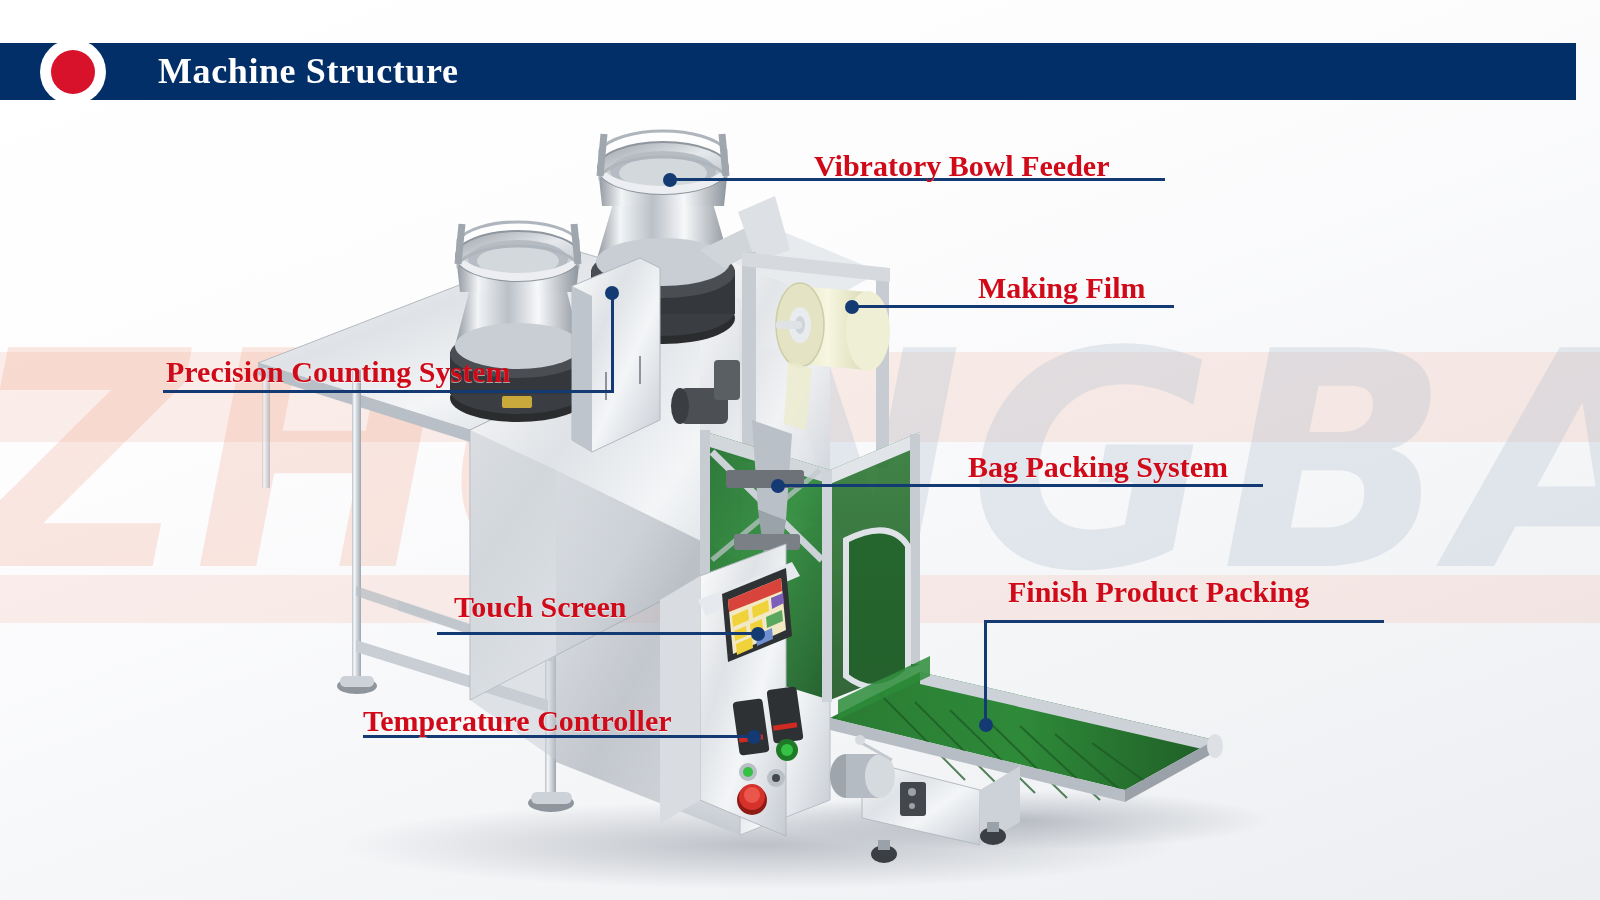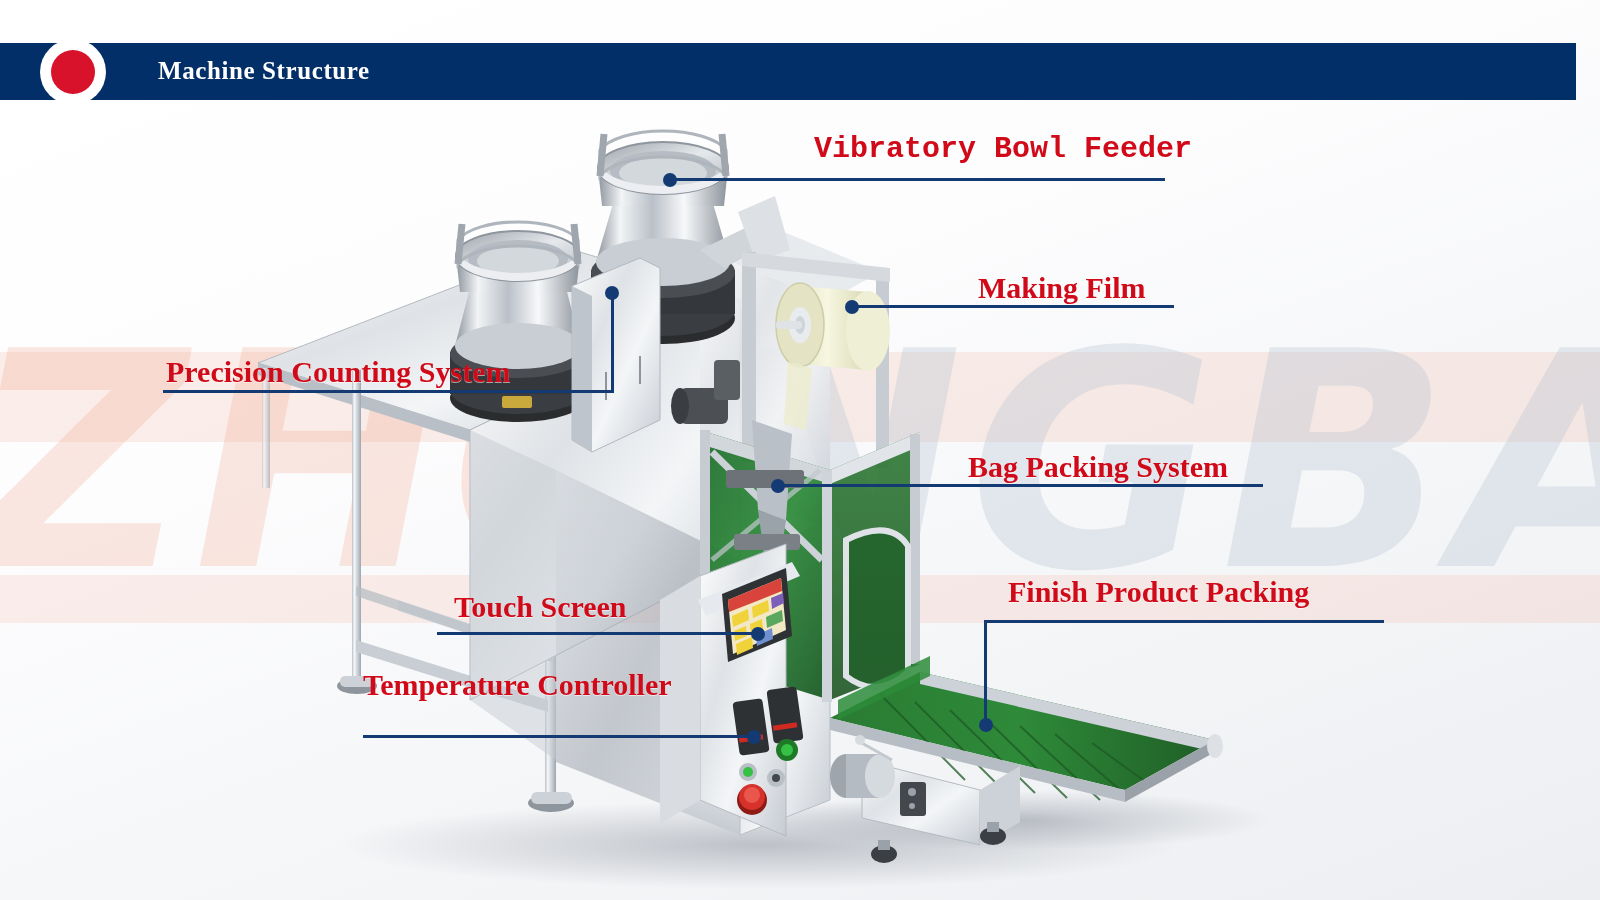--- a/index.html
+++ b/index.html
@@ -21,21 +21,21 @@
     user-select:none;}
   .wm-text .a{color:rgba(240,150,120,.22);}
   .wm-text .b{color:rgba(170,185,205,.28);}
 
   
   .header-bar{position:absolute;left:0;top:43px;width:1576px;height:57px;background:#032f68;}
   .header-logo{position:absolute;left:40px;top:39px;width:66px;height:66px;border-radius:50%;
     background:#ffffff;display:flex;align-items:center;justify-content:center;}
   .header-logo .dot{width:44px;height:44px;border-radius:50%;background:#d9122b;}
   .header-title{position:absolute;left:158px;top:46px;color:#ffffff;
-    font-size:25px;font-weight:bold;letter-spacing:.6px;line-height:50px;}
+    font-size:36px;font-weight:bold;letter-spacing:.6px;line-height:50px;}
 
   
   #machine{position:absolute;left:0;top:0;width:1600px;height:900px;}
 
   
   .callout{position:absolute;}
   .co-label{position:absolute;color:#d10a19;font-weight:bold;white-space:nowrap;
     font-size:30px;line-height:34px;text-shadow:0 1px 0 rgba(255,255,255,.55);}
   .co-line{position:absolute;background:#143a74;}
   .co-h{height:3px;}
@@ -327,21 +327,21 @@
 
   <div class="header-bar"></div>
   <div class="header-logo">
     <span class="dot"></span>
   </div>
   <div class="header-title">Machine Structure</div>
 
   <div class="callout">
     <div class="co-dot" style="left:663px;top:173px;"></div>
     <div class="co-line co-h" style="left:670px;top:178px;width:495px;"></div>
-    <div class="co-label" style="left:814px;top:132px;font-family:Liberation Mono, monospace;">Vibratory Bowl Feeder</div>
+    <div class="co-label" style="left:814px;top:149px;">Vibratory Bowl Feeder</div>
   </div>
 
   <div class="callout">
     <div class="co-dot" style="left:845px;top:300px;"></div>
     <div class="co-line co-h" style="left:852px;top:305px;width:322px;"></div>
     <div class="co-label" style="left:978px;top:271px;">Making Film</div>
   </div>
 
   <div class="callout">
     <div class="co-dot" style="left:605px;top:286px;"></div>
@@ -365,16 +365,16 @@
 
   <div class="callout">
     <div class="co-line co-h" style="left:437px;top:632px;width:319px;"></div>
     <div class="co-dot" style="left:751px;top:627px;"></div>
     <div class="co-label" style="left:454px;top:590px;">Touch Screen</div>
   </div>
 
   <div class="callout">
     <div class="co-line co-h" style="left:363px;top:735px;width:389px;"></div>
     <div class="co-dot" style="left:747px;top:730px;"></div>
-    <div class="co-label" style="left:363px;top:668px;">Temperature Controller</div>
+    <div class="co-label" style="left:363px;top:704px;">Temperature Controller</div>
   </div>
 
 </div>
 
 </body></html>

